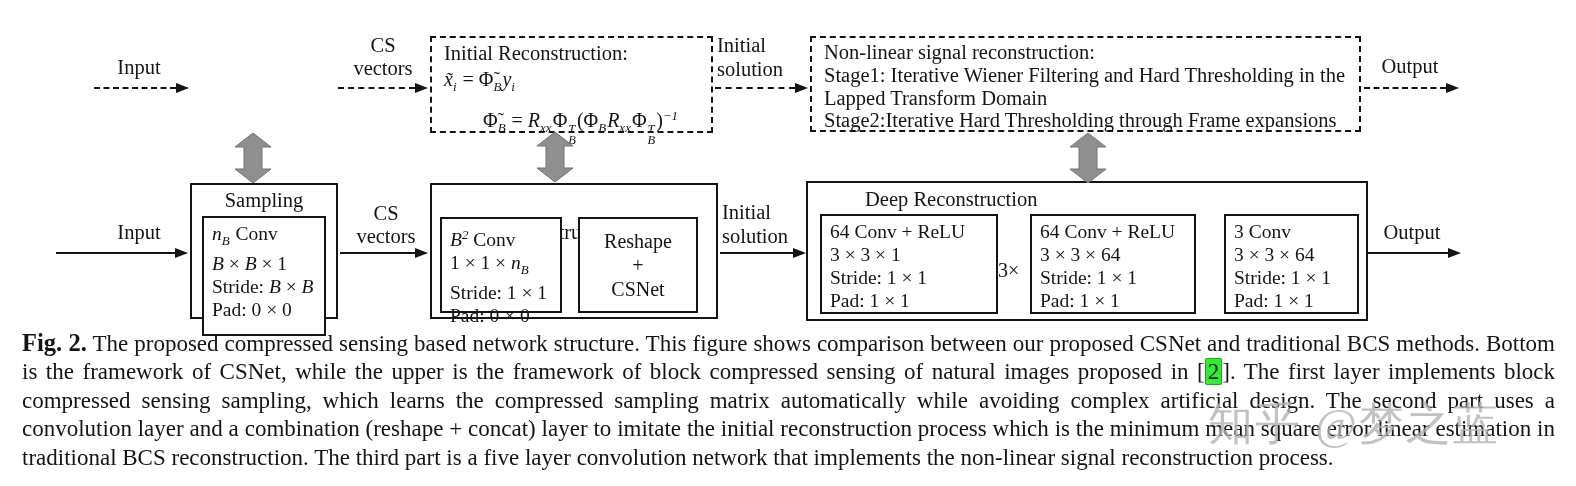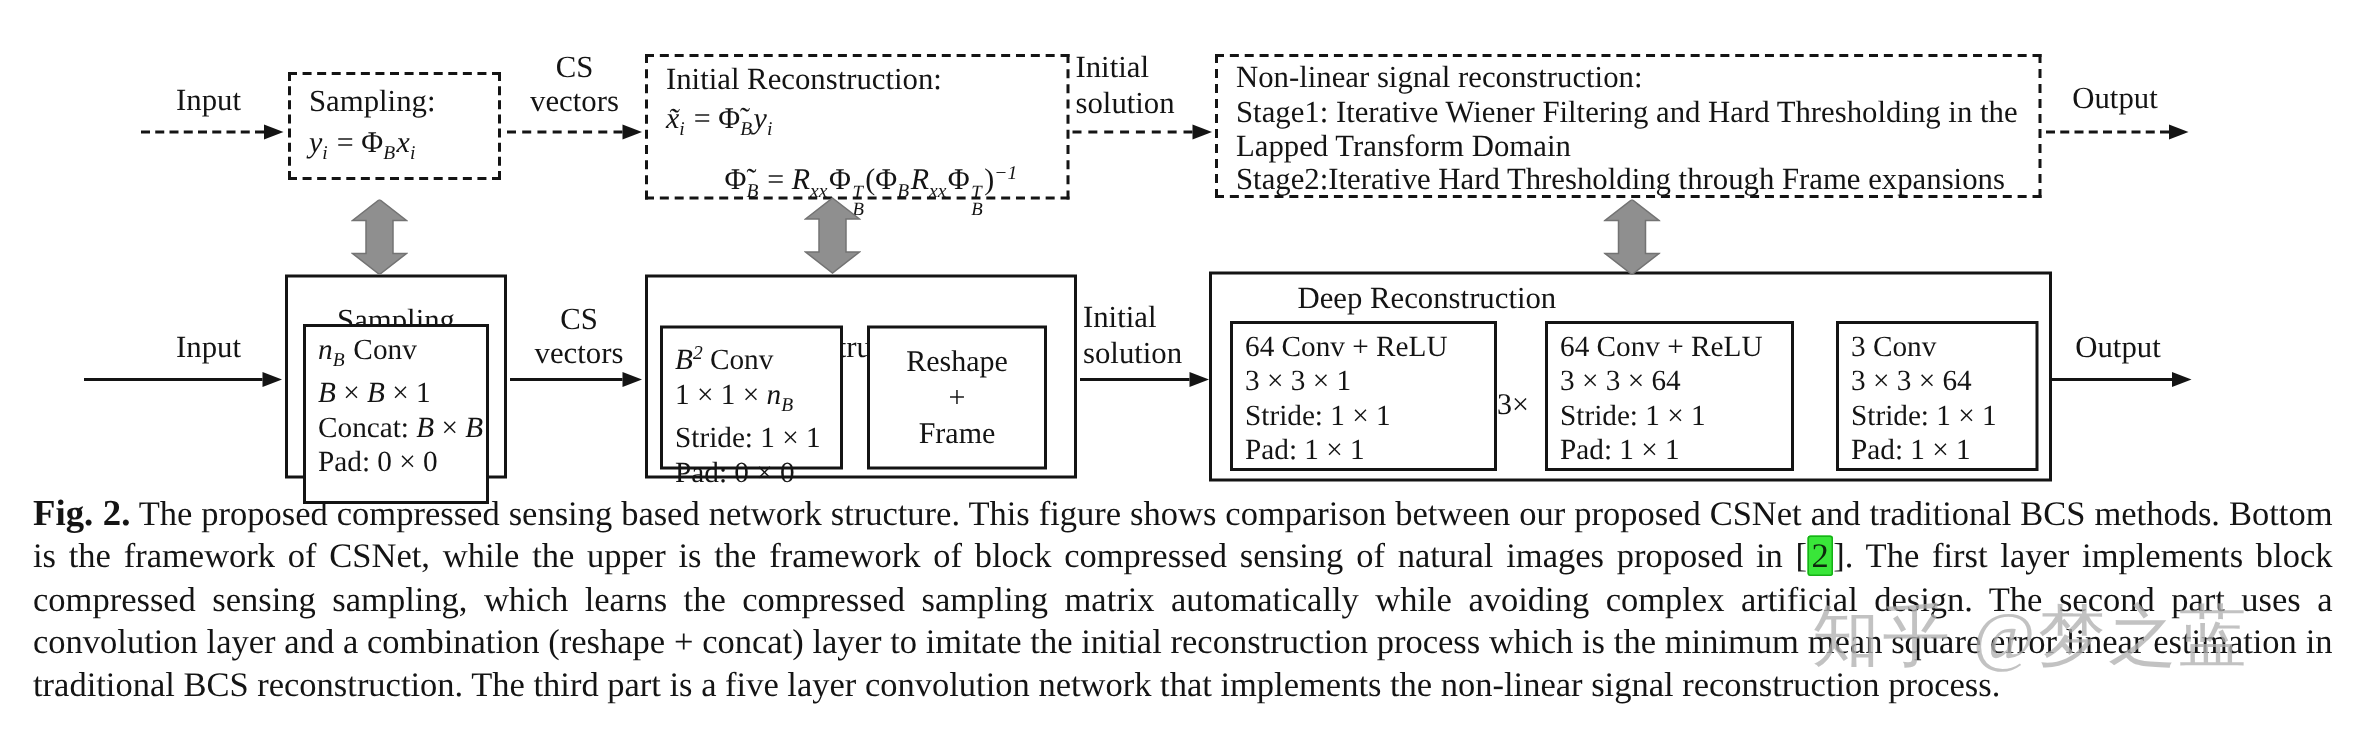--- a/index.html
+++ b/index.html
@@ -46,24 +46,20 @@
   .gray-arrow{position:absolute;z-index:2;}
 </style>
 </head>
 <body>
 
 <div class="page">
 
   <div class="abs lbl" style="left:93px;top:56px;width:92px;">Input</div>
   <div class="harrow dash" style="left:94px;top:87px;width:82px;"></div>
 
-  <div class="abs dashedbox" style="left:192px;top:48px;width:142px;height:72px;padding:6px 0 0 12px;">
-    <div class="boxtitle">Sampling:</div>
-    <div class="eq"><span class="eq-i">y</span><span class="eq-sub">i</span><span class="eq-n"> = Φ</span><span class="eq-sub">B</span><span class="eq-i">x</span><span class="eq-sub">i</span></div>
-  </div>
 
   <div class="abs lbl" style="left:338px;top:34px;width:90px;">
     <div>CS</div>
     <div>vectors</div>
   </div>
   <div class="harrow dash" style="left:338px;top:87px;width:77px;"></div>
 
   <div class="abs dashedbox" style="left:430px;top:36px;width:283px;height:97px;padding:3px 0 0 12px;">
     <div class="boxtitle">Initial Reconstruction:</div>
     <div class="eq" style="line-height:28px;"><span class="eq-i">x̃</span><span class="eq-sub">i</span><span class="eq-n"> = Φ̃</span><span class="eq-sub">B</span><span class="eq-i">y</span><span class="eq-sub">i</span></div>
@@ -99,25 +95,25 @@
     <polygon points="19,0 37,14 28,14 28,36 37,36 19,50 1,36 10,36 10,14 1,14" style="fill:var(--color-arrow-gray,#8f8f8f);stroke:var(--color-arrow-gray-edge,#737373);stroke-width:1"></polygon>
   </svg>
   <svg class="gray-arrow" style="left:1069px;top:133px;" width="38" height="50" viewBox="0 0 38 50">
     <polygon points="19,0 37,14 28,14 28,36 37,36 19,50 1,36 10,36 10,14 1,14" style="fill:var(--color-arrow-gray,#8f8f8f);stroke:var(--color-arrow-gray-edge,#737373);stroke-width:1"></polygon>
   </svg>
 
   <div class="abs lbl" style="left:93px;top:221px;width:92px;">Input</div>
   <div class="harrow solid" style="left:56px;top:252px;width:119px;"></div>
 
   <div class="abs solidbox" style="left:190px;top:183px;width:148px;height:136px;">
-    <div class="boxtitle center" style="padding-top:17px;">Sampling</div>
+    <div class="boxtitle center" style="padding-top:3px;">Sampling</div>
     <div class="convbox" style="left:10px;top:31px;width:124px;height:120px;">
       <div class="convline"><span class="eq-i">n</span><span class="eq-sub">B</span><span class="eq-n"> Conv</span></div>
       <div class="convline"><span class="eq-i">B</span><span class="eq-n"> × </span><span class="eq-i">B</span><span class="eq-n"> × 1</span></div>
-      <div class="convline"><span class="eq-n">Concat: </span><span class="eq-i">B</span><span class="eq-n"> × </span><span class="eq-i">B</span></div>
+      <div class="convline"><span class="eq-n">Stride: </span><span class="eq-i">B</span><span class="eq-n"> × </span><span class="eq-i">B</span></div>
       <div class="convline"><span class="eq-n">Pad: 0 × 0</span></div>
     </div>
   </div>
 
   <div class="abs lbl" style="left:342px;top:202px;width:88px;">
     <div>CS</div>
     <div>vectors</div>
   </div>
   <div class="harrow solid" style="left:340px;top:252px;width:75px;"></div>
 
@@ -125,21 +121,21 @@
     <div class="boxtitle" style="padding:3px 0 0 12px;margin-top:32px;">Initial Reconstruction</div>
     <div class="convbox" style="left:8px;top:32px;width:122px;height:96px;">
       <div class="convline"><span class="eq-i">B</span><span class="eq-sup">2</span><span class="eq-n"> Conv</span></div>
       <div class="convline"><span class="eq-n">1 × 1 × </span><span class="eq-i">n</span><span class="eq-sub">B</span></div>
       <div class="convline"><span class="eq-n">Stride: 1 × 1</span></div>
       <div class="convline"><span class="eq-n">Pad: 0 × 0</span></div>
     </div>
     <div class="convbox reshape-box" style="left:146px;top:32px;width:120px;height:96px;">
       <div>Reshape</div>
       <div>+</div>
-      <div>Frame</div>
+      <div>CSNet</div>
     </div>
   </div>
 
   <div class="abs lbl lbl-left" style="left:722px;top:200px;width:92px;line-height:24px;">
     <div>Initial</div>
     <div>solution</div>
   </div>
   <div class="harrow solid" style="left:720px;top:252px;width:73px;"></div>
 
   <div class="abs solidbox" style="left:806px;top:181px;width:562px;height:140px;padding-left:43px;">

